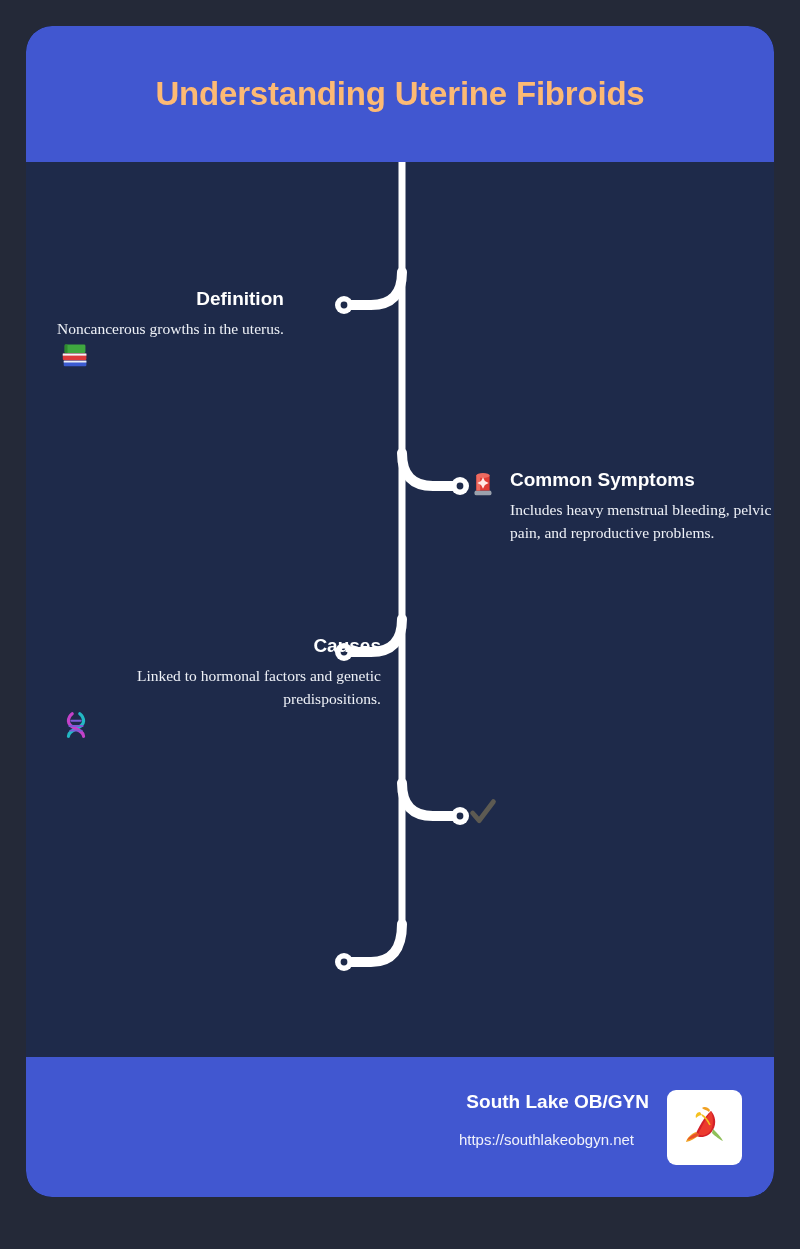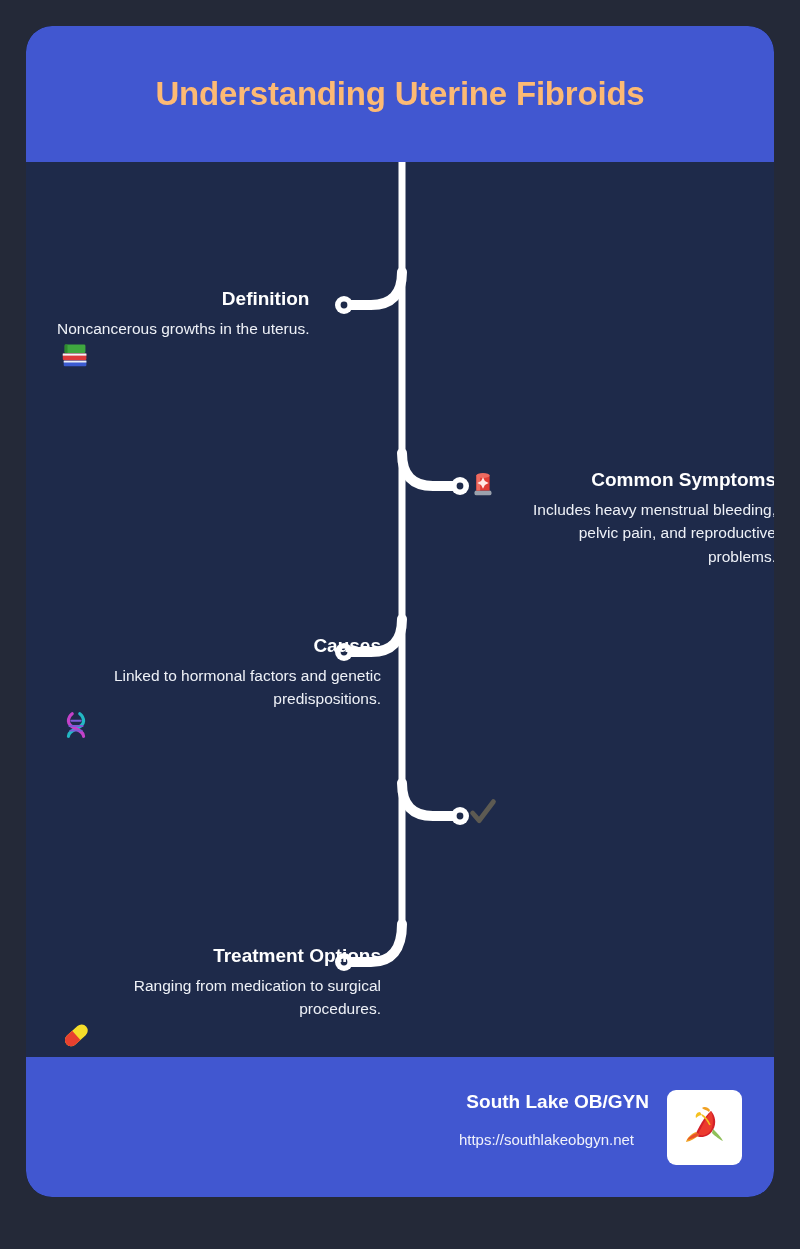--- a/index.html
+++ b/index.html
@@ -76,21 +76,21 @@
     flex-direction: column;
     justify-content: flex-start;
     right: 387px;
     width: 330px;
     text-align: right;
   }
   .tl-item.right {
     flex-direction: row;
     left: 440px;
     width: 310px;
-    text-align: right;
+    text-align: left;
   }
   .tl-text {
     display: block;
   }
   .tl-item.left .tl-text { padding-right: 6px; }
   .tl-item.right .tl-text { padding-left: 4px; }
 
   .tl-heading {
     color: #ffffff;
     font-size: 19px;
@@ -98,20 +98,21 @@
     line-height: 1.15;
     margin: 0 0 7px 0;
     white-space: nowrap;
   }
   .tl-item.right .tl-heading { white-space: nowrap; }
   .tl-desc {
     color: #eef1f7;
     font-size: 15.5px;
     line-height: 1.52;
     margin: 0;
+    font-family: Liberation Serif, serif;
   }
   .tl-emoji {
     font-size: 30px;
     line-height: 1;
     flex: 0 0 auto;
     margin-top: -3px;
     font-family: "DejaVu Sans", sans-serif;
   }
   .tl-item.left .tl-emoji { margin-left: 2px; }
   .tl-item.right .tl-emoji { margin-right: 6px; }
@@ -248,34 +249,20 @@
     </div>
 
     <div class="tl-item right" style="top:637px;">
       <span class="tl-emoji">
         <svg class="emoji-svg" viewBox="0 0 36 36">
           <path d="M7 18 L14 26 L29 6" stroke="#5d5a52" stroke-width="5.2" fill="none" stroke-linecap="round" stroke-linejoin="round"></path>
         </svg>
       </span>
     </div>
 
-    <div class="tl-item left" style="top:783px;">
-      <div class="tl-text">
-        <p class="tl-heading">Treatment Options</p>
-        <p class="tl-desc">Ranging from medication to surgical procedures.</p>
-      </div>
-      <span class="tl-emoji">
-        <svg class="emoji-svg" viewBox="0 0 36 36">
-          <g transform="rotate(-42 18 18)">
-            <rect x="4" y="12" width="28" height="13" rx="6.5" fill="#f5dd2a"></rect>
-            <path d="M10.5 12 h7.5 v13 h-7.5 a6.5 6.5 0 0 1 0 -13 z" fill="#e8402f"></path>
-          </g>
-        </svg>
-      </span>
-    </div>
 
   </div>
 
   <div class="card-footer">
     <div class="footer-text">
       <p class="footer-brand">South Lake OB/GYN</p>
       <p class="footer-url">https://southlakeobgyn.net</p>
     </div>
     <div class="footer-logo">
       <svg width="56" height="56" viewBox="0 0 56 56">

